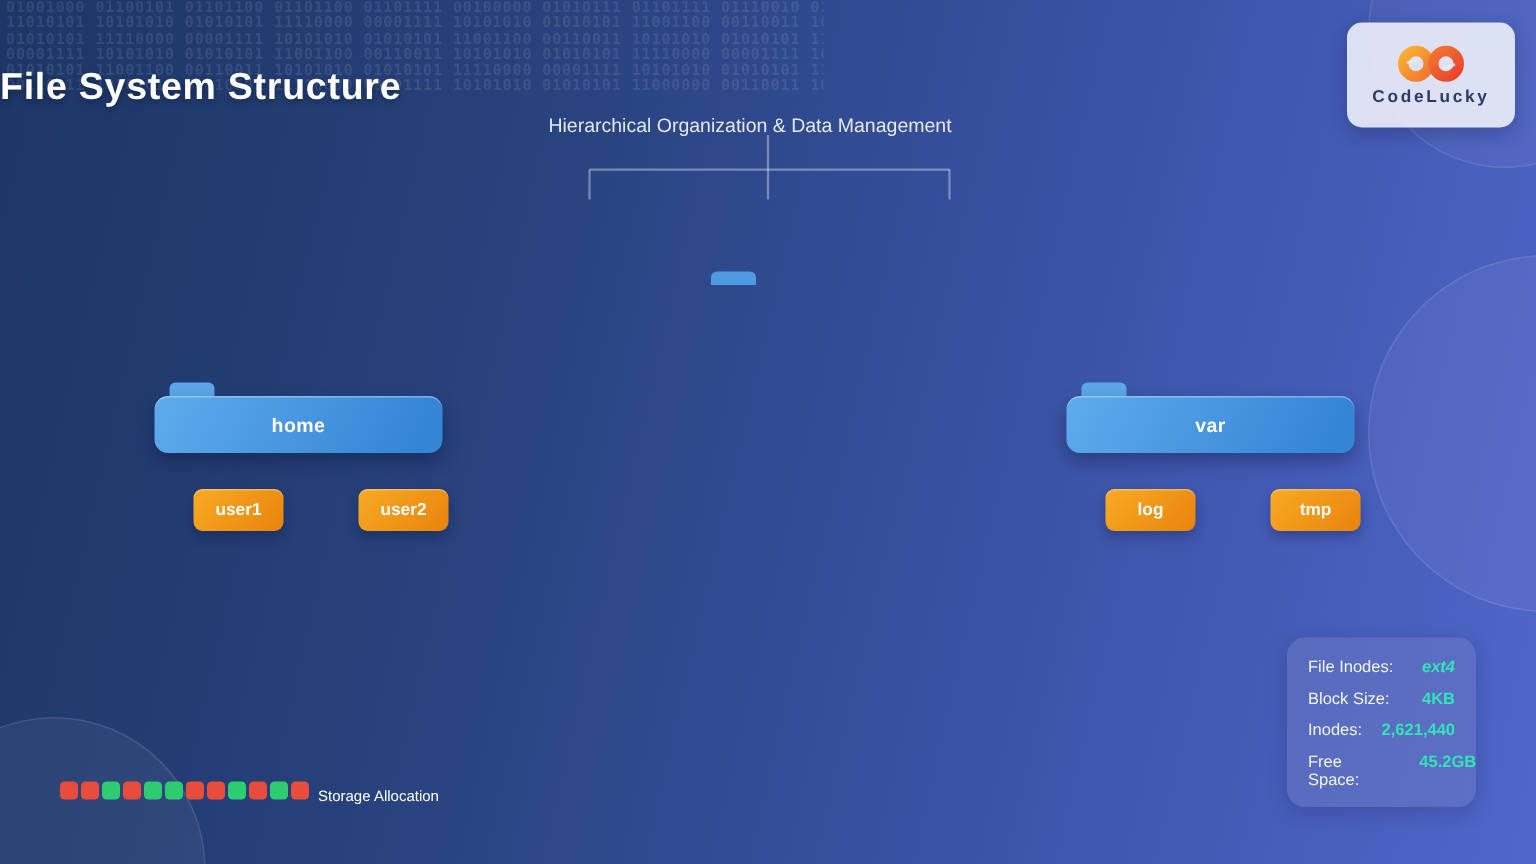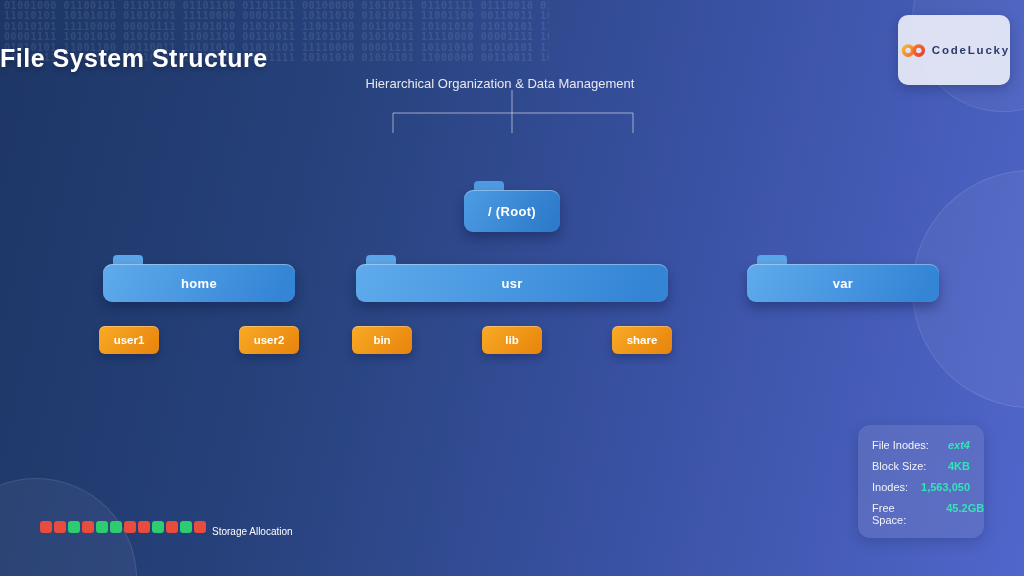--- a/index.html
+++ b/index.html
@@ -31,31 +31,31 @@
     background:linear-gradient(120deg,#5fabec 0%,#3585d6 90%);
     box-shadow:0 6px 12px rgba(8,18,55,0.35),inset 0 1px 0 rgba(255,255,255,0.35);
     display:flex;align-items:center;justify-content:center;
     color:#ffffff;font-weight:bold;font-size:13px;letter-spacing:0.3px;}
   .root-node{position:absolute;left:464px;top:181px;width:96px;}
   .root-node .folder-body{height:42px;background:linear-gradient(120deg,#4e9ce2 0%,#2d7bca 90%);}
   .root-node .folder-tab{background:#4f9be2;}
   .group{position:absolute;top:255px;}
   .group.home{left:103px;width:192px;}
   .group.usr{left:356px;width:312px;}
-  .group.var{left:747px;width:192px;}
+  .group.var{left:711px;width:192px;}
   .children-row{display:flex;justify-content:space-between;width:calc(100% + 8px);margin-left:-4px;margin-top:24px;}
   .child-node{width:60px;height:28px;border-radius:6px;
     background:linear-gradient(135deg,#f8ab25 0%,#e8830c 100%);
     box-shadow:0 4px 8px rgba(8,18,55,0.30),inset 0 1px 0 rgba(255,255,255,0.30);
     display:flex;align-items:center;justify-content:center;
-    color:#ffffff;font-weight:bold;font-size:11.5px;}
+    color:#ffffff;font-weight:bold;font-size:11.5px;margin-left:30px;}
   
   .logo-card{position:absolute;left:898px;top:15px;width:112px;height:70px;border-radius:10px;
     background:rgba(232,235,247,0.93);box-shadow:0 4px 12px rgba(8,18,55,0.25);
-    display:flex;flex-direction:row;align-items:center;justify-content:center;gap:3px;}
+    display:flex;flex-direction:column;align-items:center;justify-content:center;gap:3px;}
   .brand{font-size:11.5px;font-weight:600;color:#2c3a6b;letter-spacing:1.8px;}
   
   .info-panel{position:absolute;left:858px;top:425px;width:126px;border-radius:12px;
     background:rgba(118,132,198,0.38);box-shadow:0 4px 14px rgba(8,18,55,0.20);
     padding:14px 14px 12px 14px;box-sizing:border-box;display:flex;flex-direction:column;gap:9px;}
   .info-row{display:flex;justify-content:space-between;align-items:baseline;font-size:11px;}
   .info-label{color:rgba(255,255,255,0.92);}
   .info-value{font-weight:bold;}
   
   .storage{position:absolute;left:40px;top:516px;display:flex;align-items:center;}
@@ -82,45 +82,39 @@
       <path d="M512 90 V113"></path>
       <path d="M393 113 H633"></path>
       <path d="M393 113 V133"></path>
       <path d="M512 113 V133"></path>
       <path d="M633 113 V133"></path>
     </g>
   </svg>
 
   <div class="root-node">
     <div class="folder-tab"></div>
-    <div class="folder-body">/ (Root)</div>
   </div>
 
   <div class="group home">
     <div class="folder-tab"></div>
     <div class="folder-body">home</div>
     <div class="children-row">
         <div class="child-node">user1</div>
         <div class="child-node">user2</div>
       </div>
   </div>
 
-  <div class="group usr">
-    <div class="folder-tab"></div>
-    <div class="folder-body">usr</div>
-    <div class="children-row">
-        <div class="child-node">bin</div>
-        <div class="child-node">lib</div>
-        <div class="child-node">share</div>
-      </div>
-  </div>
 
   <div class="group var">
     <div class="folder-tab"></div>
     <div class="folder-body">var</div>
+    <div class="children-row">
+        <div class="child-node">log</div>
+        <div class="child-node">tmp</div>
+      </div>
   </div>
 
   <div class="logo-card">
     <svg width="58" height="27" viewBox="0 0 58 27">
       <defs>
         <linearGradient id="gL" x1="0" y1="0" x2="1" y2="1">
           <stop offset="0" stop-color="#f9b233"></stop>
             <stop offset="1" stop-color="#f2752f"></stop>
         </linearGradient>
         <linearGradient id="gR" x1="0" y1="0" x2="1" y2="1">
@@ -140,21 +134,21 @@
     <div class="info-row">
       <span class="info-label">File Inodes:</span>
       <span class="info-value" style="color: rgb(51, 228, 182); font-style: italic;">ext4</span>
     </div>
     <div class="info-row">
       <span class="info-label">Block Size:</span>
       <span class="info-value" style="color: rgb(51, 228, 182);">4KB</span>
     </div>
     <div class="info-row">
       <span class="info-label">Inodes:</span>
-      <span class="info-value" style="color: rgb(51, 228, 182);">1,563,050</span>
+      <span class="info-value" style="color: rgb(51, 228, 182);">2,621,440</span>
     </div>
     <div class="info-row">
       <span class="info-label">Free Space:</span>
       <span class="info-value" style="color: rgb(51, 228, 182); padding-left: 40px;">45.2GB</span>
     </div>
   </div>
 
   <div class="storage">
     <div class="blocks">
         <span class="block" style="background: rgb(231, 76, 60);"></span>

